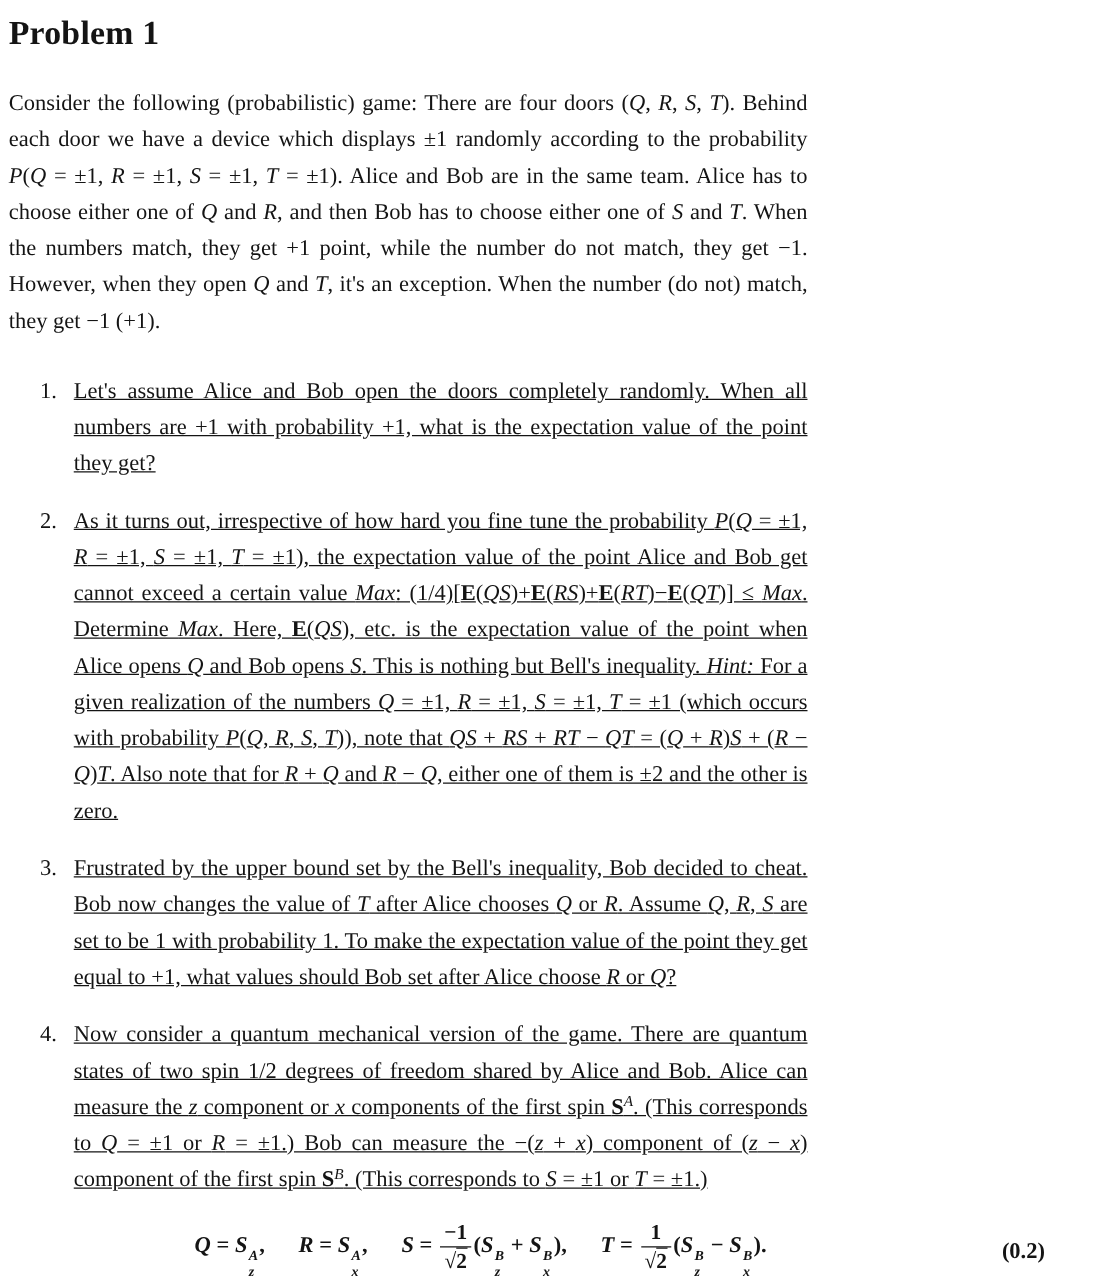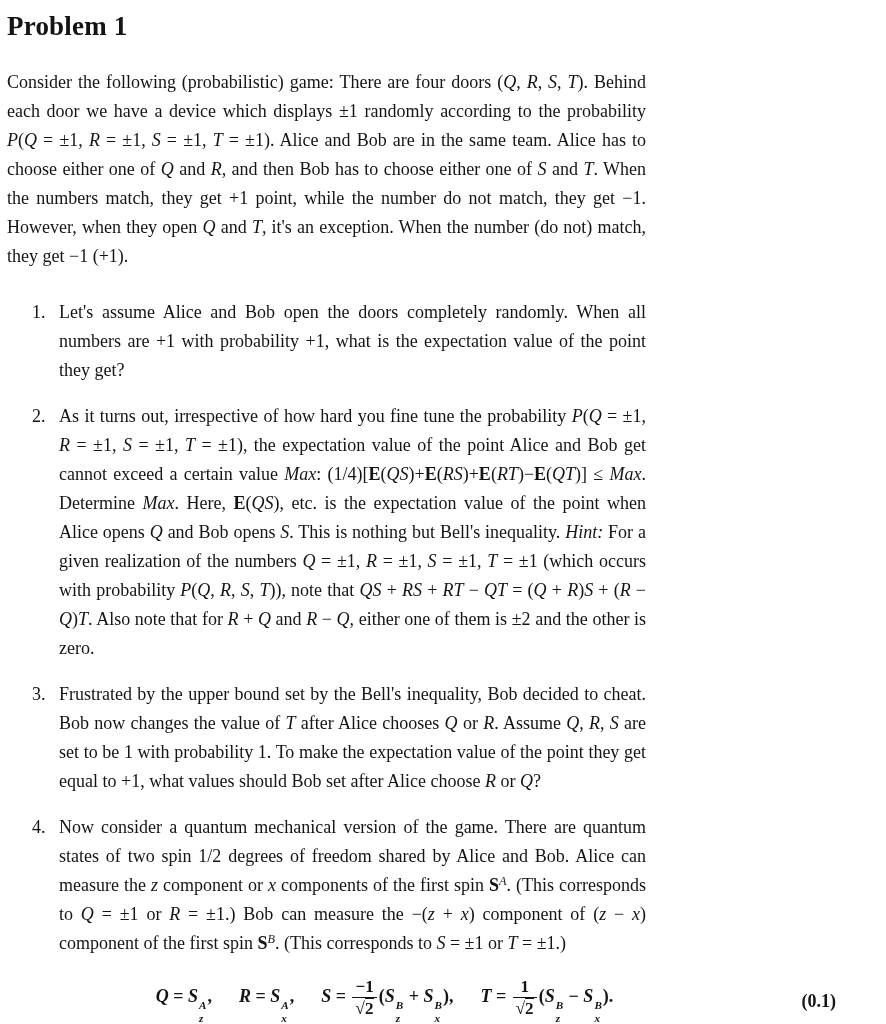--- a/index.html
+++ b/index.html
@@ -7,21 +7,21 @@
   body {
     width:886px; height:1024px; overflow:hidden;
     font-family:"Liberation Serif","DejaVu Serif",serif;
     color:#141414; font-size:18px; line-height:29px;
   }
   .page { position:relative; width:770px; padding:8px 124px 0 7px; }
   .title { font-size:27px; font-weight:bold; letter-spacing:0.2px; margin:4px 0 27px 0; }
   .para { text-align:justify;font-family:Liberation Serif, serif; }
   .plist { margin-top:27px; }
   .item { position:relative; padding-left:52px; margin-top:17px; }
-  .ibody { text-align:justify; }
+  .ibody { text-align:justify;text-decoration:underline; }
   .inum { position:absolute; left:25px; top:0; }
   .cont { margin-left:52px; margin-top:19px; }
   .eqrow { position:relative; margin-top:16px; width:755px; display:flex; justify-content:center; align-items:center; min-height:54px;font-weight:bold; }
   .eqnum { position:absolute; right:-74px; top:50%; transform:translateY(-50%); }
   sup, sub { font-size:0.68em; line-height:0; }
   sup { vertical-align:0.5em; }
   sub { vertical-align:-0.25em; }
   .ss { display:inline-flex; flex-direction:column; align-items:flex-start; font-size:0.62em; line-height:1.2; vertical-align:-0.6em; margin:0 1px; }
   .ss .st, .ss .sb { display:block; }
   .frac { display:inline-block; text-align:center; vertical-align:middle; margin:0 2px; line-height:1.15; font-size:0.95em; }
@@ -76,16 +76,16 @@
         </span> + <i>S</i><span class="ss">
           <span class="st"><i>B</i></span>
           <span class="sb"><i>x</i></span>
         </span>),  <i>T</i> = <span class="frac"><span class="num">1</span><span class="den"><span class="sqrt">√<span class="rad">2</span></span></span></span>(<i>S</i><span class="ss">
           <span class="st"><i>B</i></span>
           <span class="sb"><i>z</i></span>
         </span> − <i>S</i><span class="ss">
           <span class="st"><i>B</i></span>
           <span class="sb"><i>x</i></span>
         </span>).</div>
-    <div class="eqnum">(0.1)</div>
+    <div class="eqnum">(0.2)</div>
   </div>
 
 </div>
 
 </body></html>

